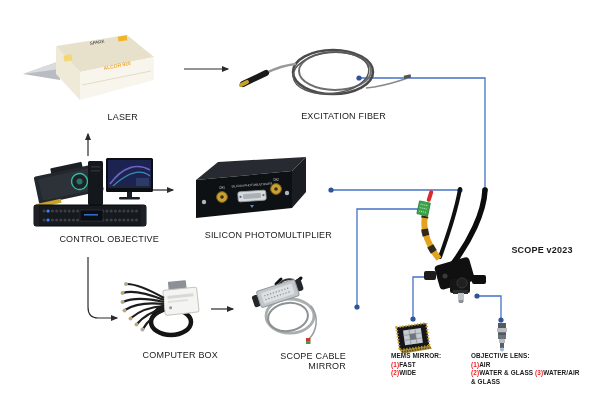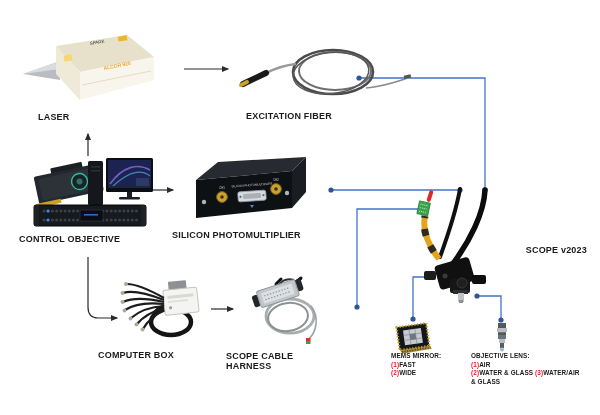--- a/index.html
+++ b/index.html
@@ -4,24 +4,24 @@
 <style>
   html,body{margin:0;padding:0;background:#fff;}
   .canvas{
     position:relative;width:600px;height:415px;background:#fff;overflow:hidden;
     font-family:"Liberation Sans", sans-serif;color:var(--text,#1a1a1a);
   }
   .canvas svg{position:absolute;overflow:visible;}
   #wires{left:0;top:0;z-index:1;}
   .node-img{z-index:2;}
   .lbl{
-    position:absolute;z-index:3;font-size:9px;font-weight:700;letter-spacing:.2px;
-    text-align:left;color:var(--text,#1a1a1a);line-height:10px;white-space:nowrap;
+    position:absolute;z-index:3;font-size:9px;font-weight:400;letter-spacing:.2px;
+    text-align:right;color:var(--text,#1a1a1a);line-height:10px;white-space:nowrap;
   }
-  .lbl.left{text-align:right;}
+  .lbl.left{text-align:center;}
   .ann{
     position:absolute;z-index:3;font-size:6.4px;font-weight:700;letter-spacing:.1px;
     line-height:8.6px;color:var(--text,#1a1a1a);white-space:nowrap;text-align:left;
   }
   .ann .red{color:var(--red,#ED1C24);}
   .wire{stroke:var(--connector,#4472C4);stroke-width:1.3;fill:none;}
   .dot{fill:var(--dot,#2F5597);}
   .arrow{stroke:var(--arrow,#2b2b2b);stroke-width:1.2;fill:none;}
 </style>
 </head>
@@ -252,21 +252,21 @@
   <div class="lbl" style="left:246px;top:111px;width:140px">EXCITATION FIBER</div>
 
   <div class="lbl" style="left:19px;top:234px;width:140px">CONTROL OBJECTIVE</div>
 
   <div class="lbl" style="left:172px;top:230px;width:160px">SILICON PHOTOMULTIPLIER</div>
 
   <div class="lbl" style="left:98px;top:350px;width:120px">COMPUTER BOX</div>
 
   <div class="lbl" style="left:226px;top:351px;width:120px">
     <div>SCOPE CABLE</div>
-    <div>HARNESS</div>
+    <div>MIRROR</div>
   </div>
 
   <div class="lbl left" style="left:497px;top:245px;width:90px;font-weight:700">SCOPE v2023</div>
 
   <div class="ann" style="left:391px;top:352px;width:75px">
     <div>MEMS MIRROR:</div>
     <div><span class="red">(1)</span><span>FAST</span></div>
     <div><span class="red">(2)</span><span>WIDE</span></div>
   </div>
 

